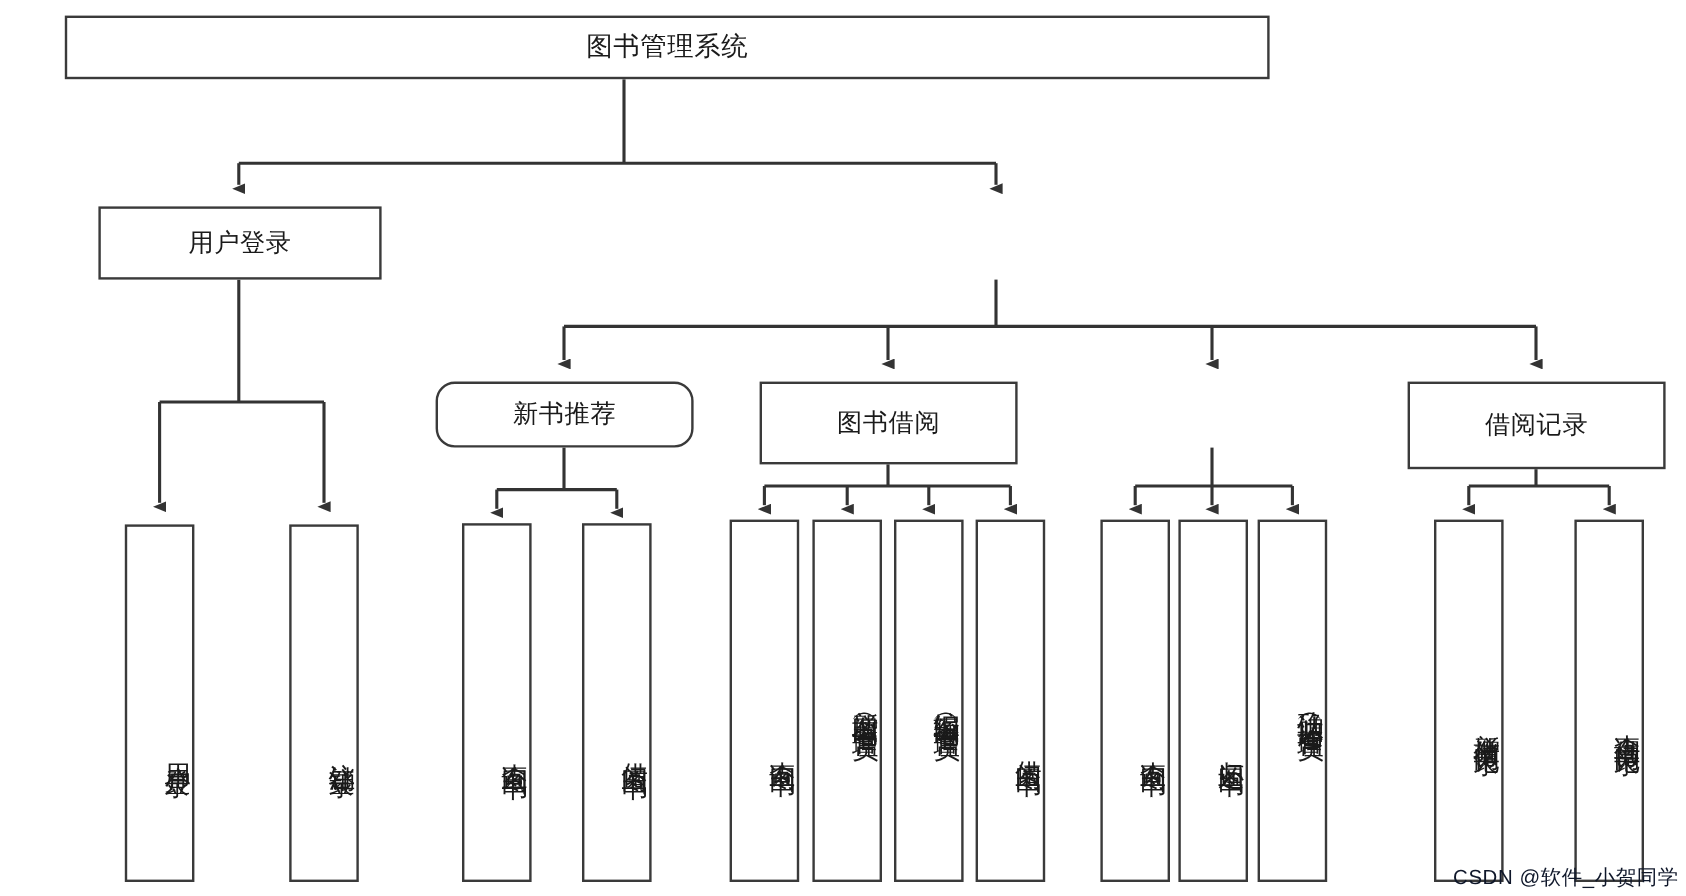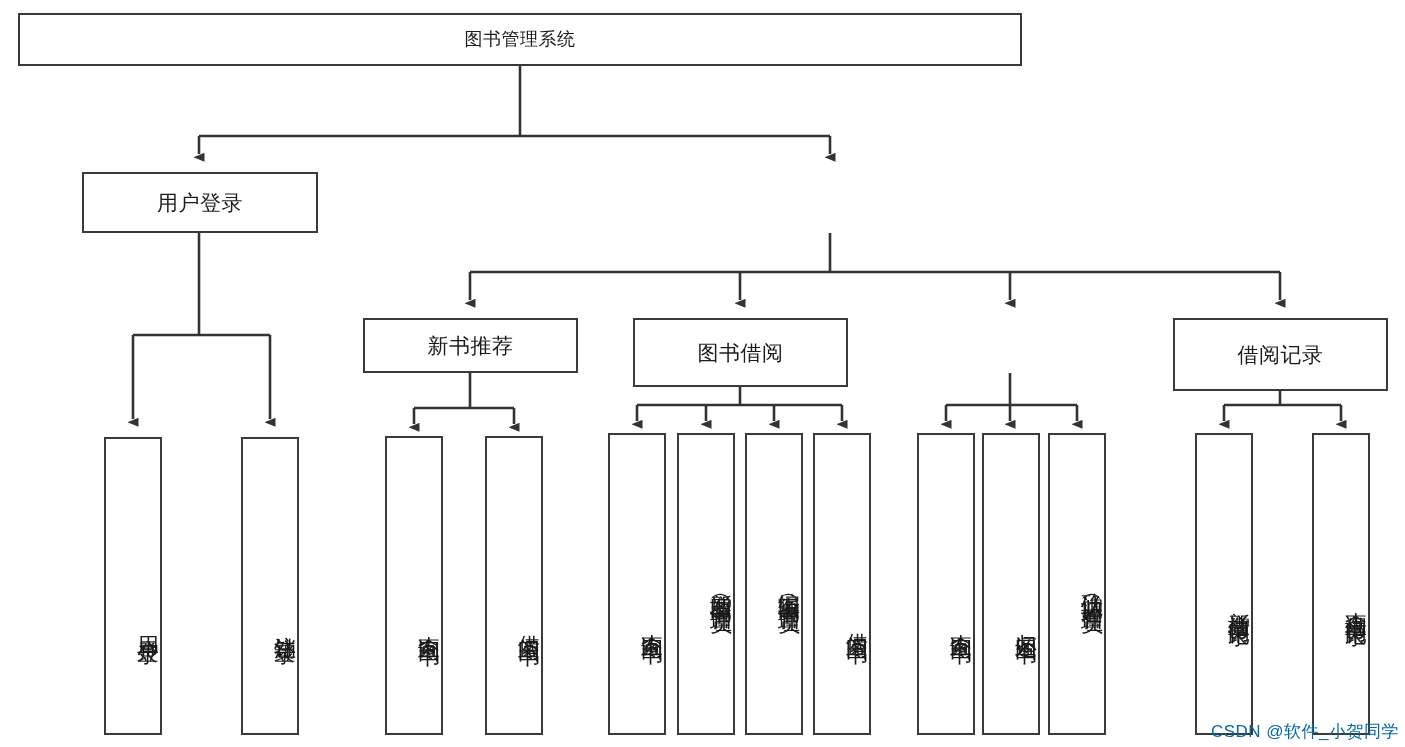--- a/index.html
+++ b/index.html
@@ -36,21 +36,22 @@
     align-items: center;
     justify-content: center;
     color: #1a1a1a;
   }
   .node.horizontal {
     font-size: 21px;
     letter-spacing: 0.5px;
     line-height: 1.2;
   }
   .node.root-node {
-    font-size: 18px;
+    font-size: 22px;
+    margin-left: 36px;
   }
   .node.vertical {
     writing-mode: vertical-rl;
     text-orientation: upright;
     align-items: flex-start;
     justify-content: center;
     padding-top: 14px;
     font-size: 22px;
     letter-spacing: 3px;
     line-height: 1.05;
@@ -59,21 +60,21 @@
     writing-mode: vertical-rl;
     text-orientation: upright;
     letter-spacing: 3px;
     white-space: nowrap;
   }
   .watermark {
     position: absolute;
     right: 6px;
     bottom: 4px;
     font-size: 17px;
-    color: #0369a1;
+    color: #0f172a;
     font-family: "Liberation Sans", "DejaVu Sans", sans-serif;
     letter-spacing: 0.5px;
     white-space: nowrap;
     user-select: none;
   }
 </style>
 </head>
 <body>
 
 <div id="diagram-root">
@@ -129,21 +130,21 @@
   </svg>
 
   <div class="node horizontal root-node" style="left:18px; top:13px; width:1004px; height:53px;">
     <span>图书管理系统</span>
   </div>
 
   <div class="node horizontal" style="left:82px; top:172px; width:236px; height:61px;">
     <span>用户登录</span>
   </div>
 
-  <div class="node horizontal" style="left:363px; top:318px; width:215px; height:55px;">
+  <div class="node horizontal" style="left:363px; top:318px; width:215px; height:55px;border-radius:16px;">
     <span>新书推荐</span>
   </div>
   <div class="node horizontal" style="left:633px; top:318px; width:215px; height:69px;">
     <span>图书借阅</span>
   </div>
   <div class="node horizontal" style="left:1173px; top:318px; width:215px; height:73px;">
     <span>借阅记录</span>
   </div>
 
   <div class="node vertical" style="left:104px; top:437px; width:58px; height:298px; padding-top:76px;">

